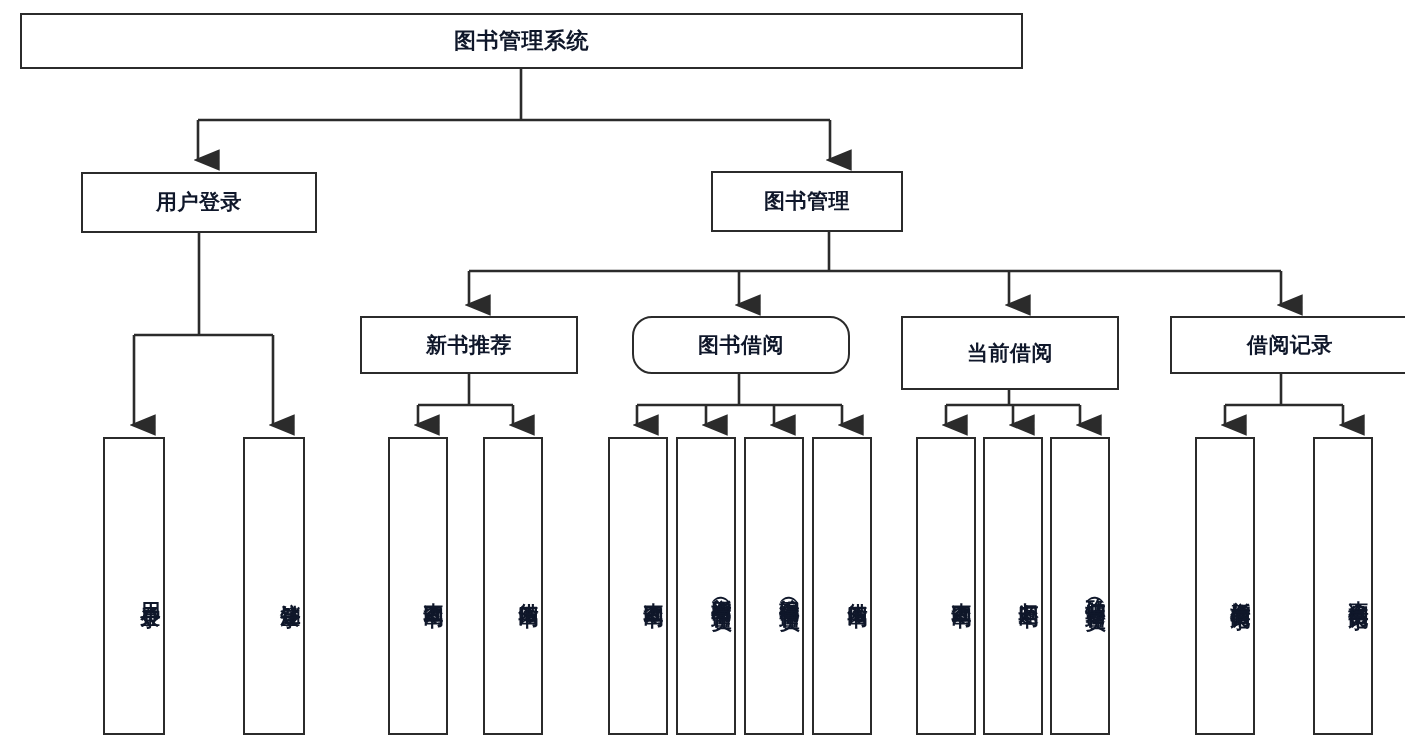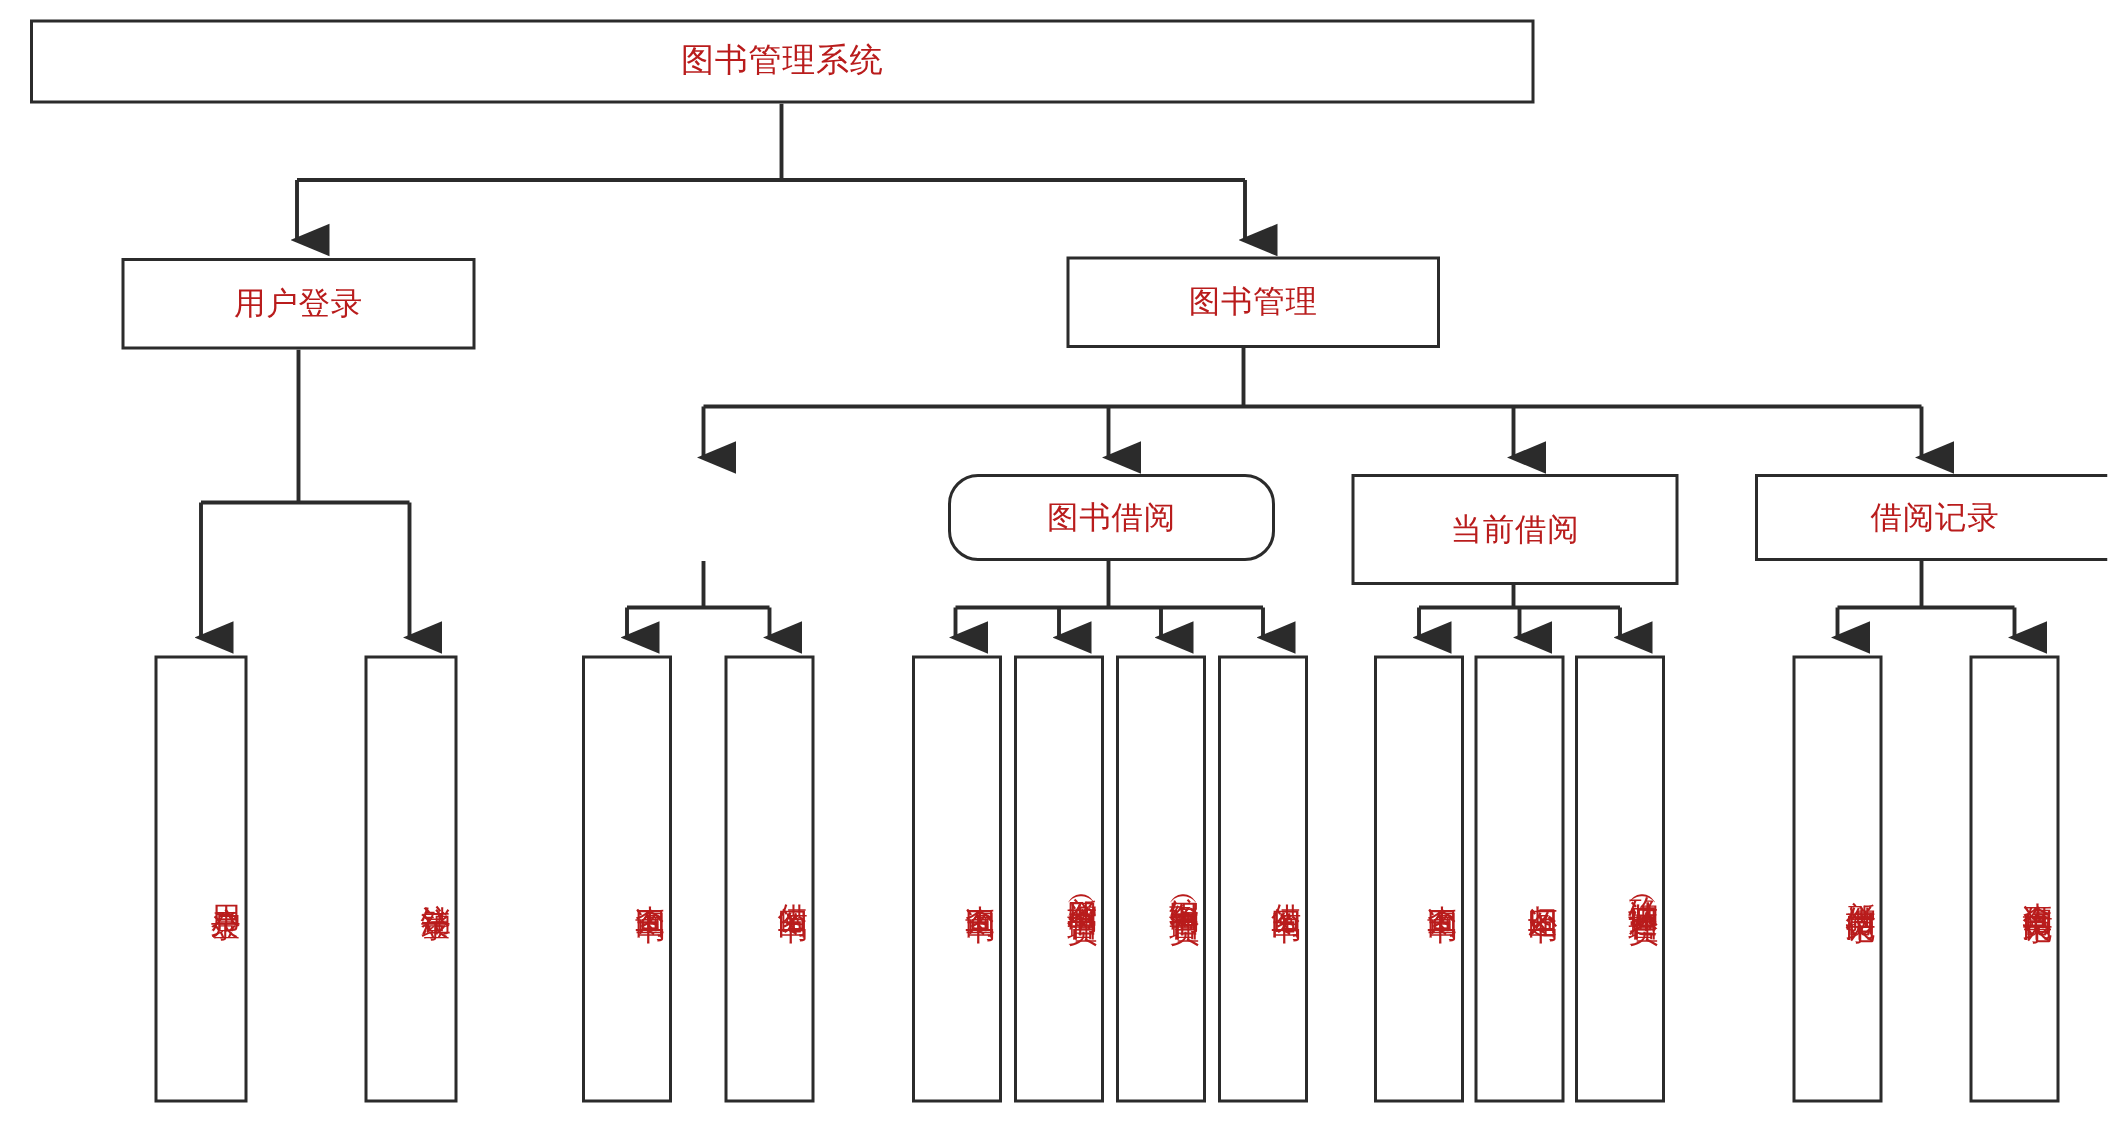--- a/index.html
+++ b/index.html
@@ -27,22 +27,23 @@
     pointer-events: none;
   }
   .node {
     position: absolute;
     box-sizing: border-box;
     border: 2.5px solid #2b2b2b;
     background: #ffffff;
     display: flex;
     align-items: center;
     justify-content: center;
-    color: #b91c1c;
+    color: #0f172a;
     line-height: 1.25;
+    font-weight: bold;
   }
   .node.horiz {
     font-size: 21px;
     letter-spacing: 0.5px;
   }
   .node.root {
     font-size: 22px;
   }
   .node.leaf {
     font-size: 20px;
@@ -119,22 +120,23 @@
       <path d="M 1281 374 L 1281 405"></path>
       <path d="M 1225 405 L 1343 405"></path>
       <path d="M 1225 405 L 1225 425" marker-end="url(#arrow)"></path>
       <path d="M 1343 405 L 1343 425" marker-end="url(#arrow)"></path>
     </g>
   </svg>
 
   <div class="node horiz root" style="left:20px; top:13px; width:1003px; height:56px;">图书管理系统</div>
 
   <div class="node horiz" style="left:81px; top:172px; width:236px; height:61px;">用户登录</div>
-  <div class="node horiz" style="left:711px; top:171px; width:249px; height:61px;">图书管理</div>
+  <div class="node horiz" style="left:711px; top:171px; width:192px; height:61px;">图书管理</div>
 
+  <div class="node horiz" style="left:360px; top:316px; width:218px; height:58px;">新书推荐</div>
   <div class="node horiz" style="left:632px; top:316px; width:218px; height:58px;border-radius:20px;">图书借阅</div>
   <div class="node horiz" style="left:901px; top:316px; width:218px; height:74px;">当前借阅</div>
   <div class="node horiz" style="left:1170px; top:316px; width:240px; height:58px;">借阅记录</div>
 
   <div class="node leaf" style="left:103px; top:437px; width:62px; height:298px;">
     <span class="vlabel">用户登录</span>
   </div>
   <div class="node leaf" style="left:243px; top:437px; width:62px; height:298px;">
     <span class="vlabel">注销登录</span>
   </div>

